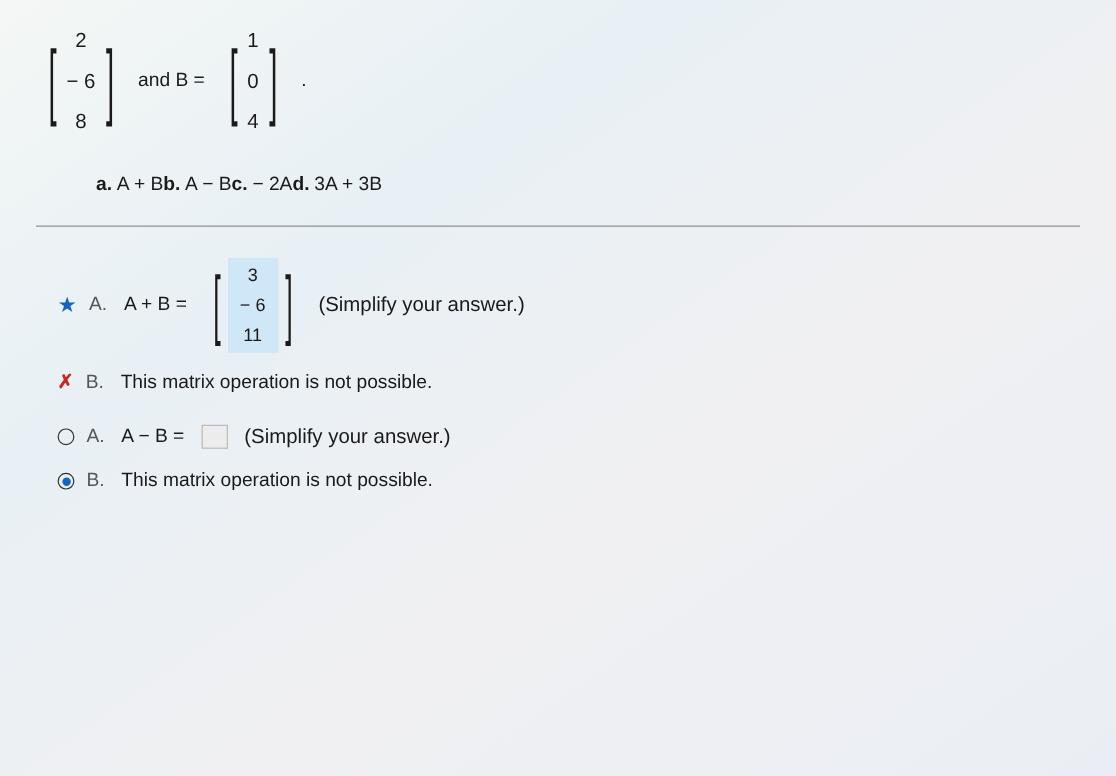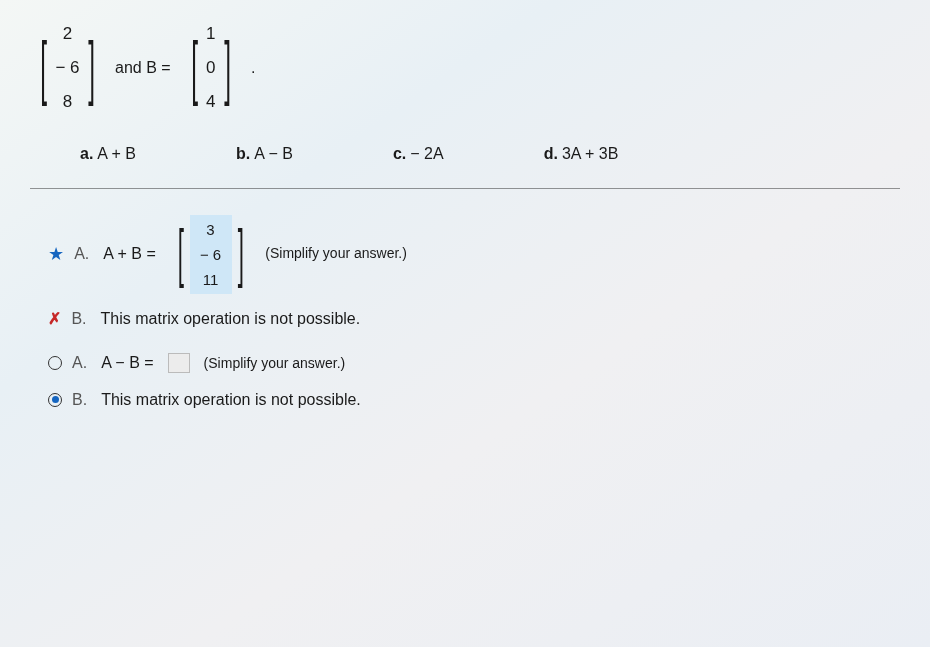--- a/index.html
+++ b/index.html
@@ -36,21 +36,20 @@
     display: flex;
     flex-direction: column;
     align-items: center;
     gap: 10px;
     font-size: 17px;
     padding: 2px 2px;
   }
   .matrix-sm .bracket { font-size: 64px; }
   .parts-row {
     display: flex;
-    gap: 100px;
     padding-left: 50px;
     margin-bottom: 22px;
     font-size: 16px;
   }
   .parts-row .part b { font-weight: bold; margin-right: 4px; }
   hr {
     border: none;
     border-top: 1px solid rgba(0,0,0,0.4);
     margin: 12px 0 26px 0;
   }
@@ -92,21 +91,21 @@
     background:#ececec;
     border:1px solid #bbb;
     vertical-align:middle;
     margin:0 4px;
   }
   .radio {
     width:14px;height:14px;border:1.5px solid #333;border-radius:50%;
     display:inline-flex;align-items:center;justify-content:center;flex:0 0 auto;
   }
   .radio.sel::after{content:"";width:7px;height:7px;background:#1565c0;border-radius:50%;}
-  .hint { font-size: 14px; }
+  .hint { font-size: 17px; }
 </style>
 </head>
 <body>
 
 <div class="prompt-row">
   <span class="matrix">
     <span class="bracket">[</span>
     <span class="col">
       <span>2</span>
       <span>− 6</span>

